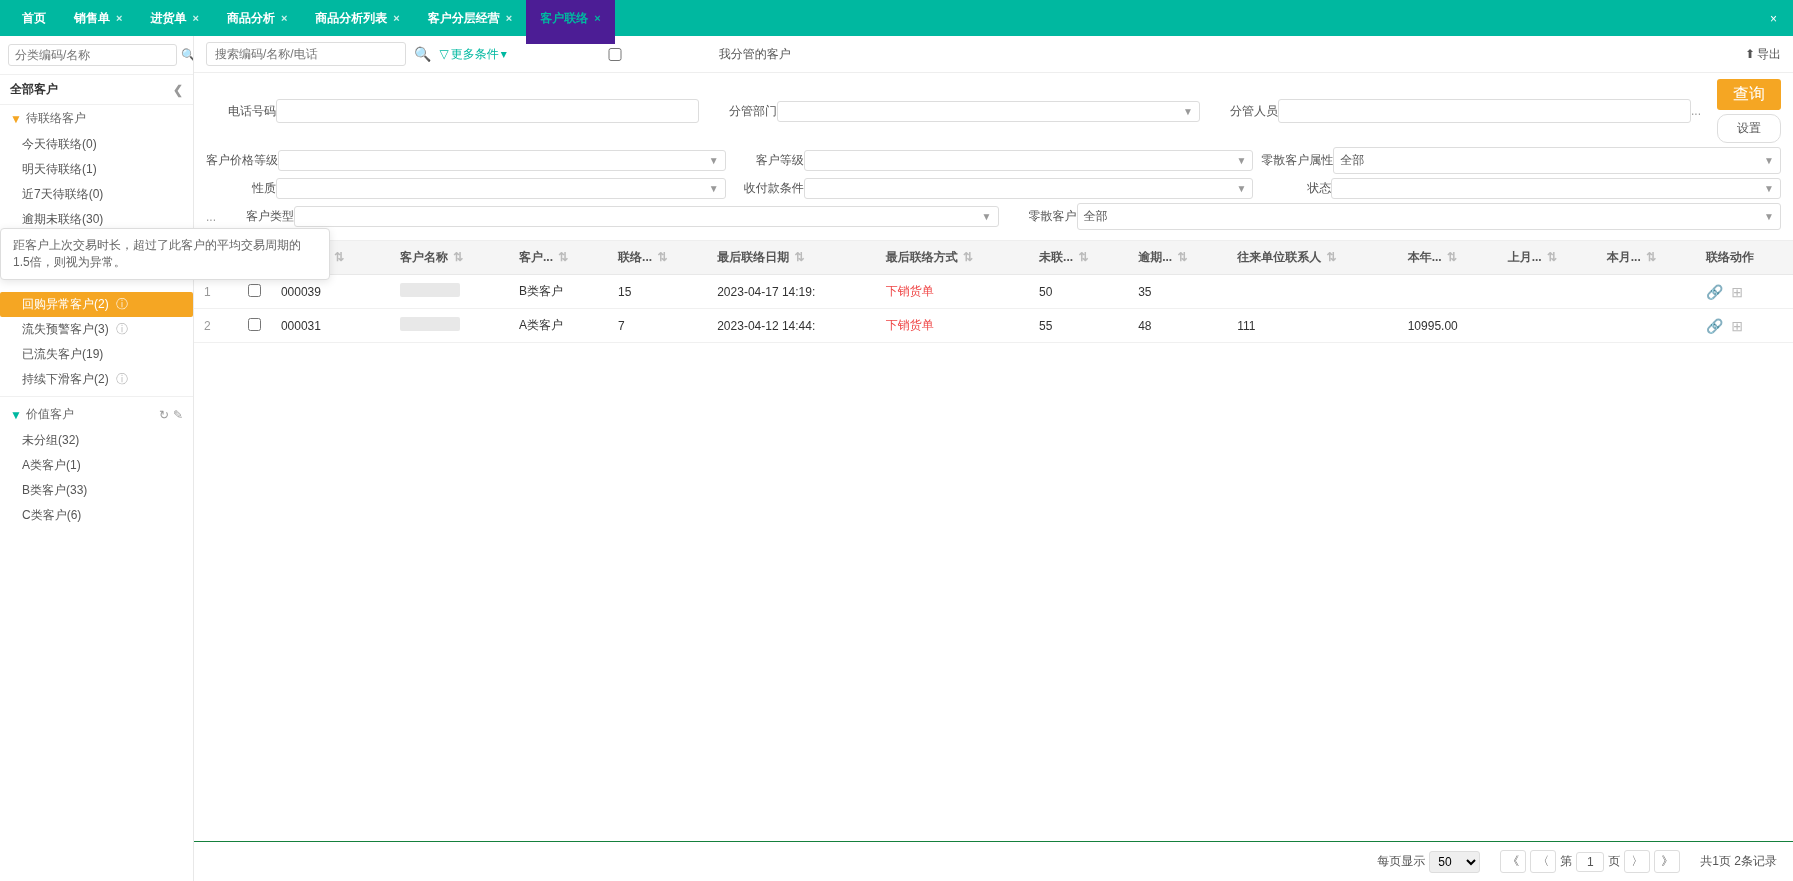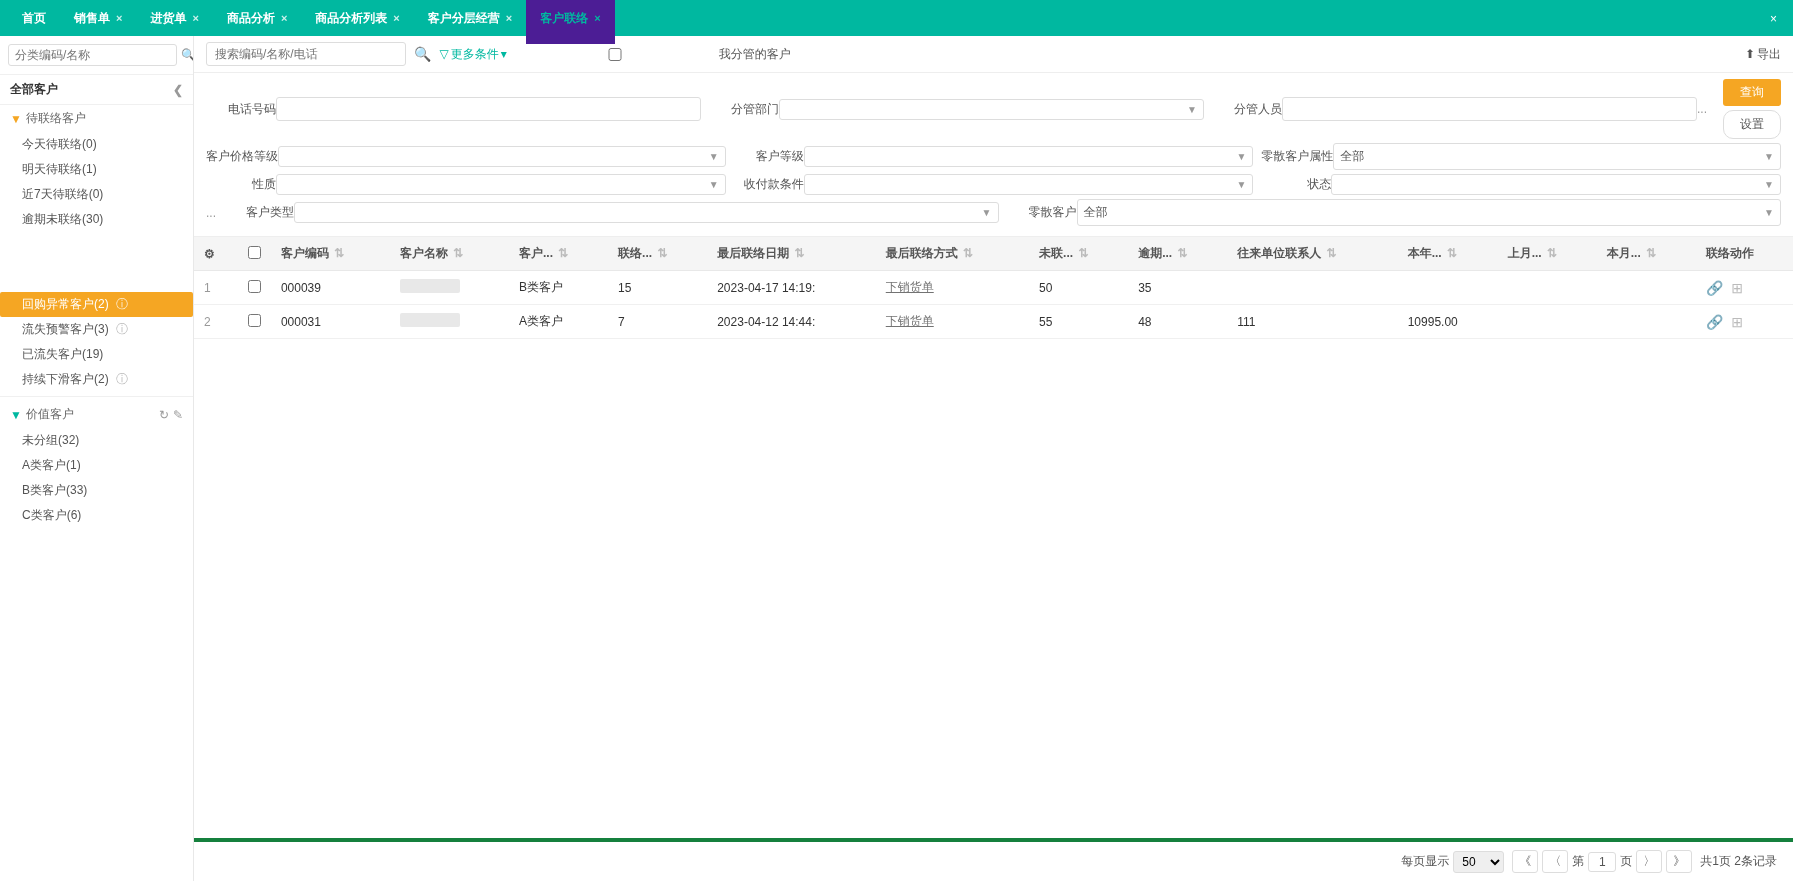--- a/index.html
+++ b/index.html
@@ -142,21 +142,21 @@
     .adv-filter-cell input {
       flex: 1; border: 1px solid #ddd; border-radius: 3px; padding: 4px 6px; outline: none;
     }
     .adv-filter-cell .dots { color: #999; cursor: pointer; }
 
     .action-btns {
       display: flex; flex-direction: column; gap: 4px; margin-left: 8px;
     }
     .btn-query {
       background: #f5a623; color: #fff; border: none; border-radius: 3px;
-      padding: 5px 16px; cursor: pointer; font-size: 12px;
+      padding: 5px 16px; cursor: pointer; font-size: 16px;
     }
     .btn-settings {
       background: #fff; color: #555; border: 1px solid #ddd; border-radius: 10px;
       padding: 5px 16px; cursor: pointer; font-size: 12px;
     }
 
     
     .table-area {
       flex: 1; overflow: auto; background: #fff;
     }
@@ -165,31 +165,31 @@
     }
     thead tr { background: #f5f5f5; }
     thead th {
       padding: 8px 10px; text-align: left; color: #555;
       border-bottom: 1px solid #e8e8e8; white-space: nowrap;
       position: sticky; top: 0; background: #f5f5f5;
     }
     thead th .col-sort { color: #bbb; margin-left: 2px; }
     tbody tr { border-bottom: 1px solid #f0f0f0; }
     tbody td { padding: 8px 10px; color: #333; white-space: nowrap; }
-    tbody td .link { color: #737373; text-decoration: underline; cursor: pointer; }
+    tbody td .link { color: #ef4444; cursor: pointer; }
     tbody td .action-icons { display: flex; gap: 8px; }
     tbody td .action-icon { color: #bbb; cursor: pointer; font-size: 14px; }
     .checkbox-cell { width: 30px; }
     .num-cell { color: #999; }
 
     
     .pagination-bar {
-      background: #fff; border-top: 4px solid #15803d;
+      background: #fff; border-top: 1px solid #15803d;
       padding: 8px 16px; display: flex; align-items: center;
-      justify-content: flex-end; gap: 8px;
+      justify-content: flex-end; gap: 20px;
     }
     .pagination-bar .per-page {
       display: flex; align-items: center; gap: 4px; color: #555;
     }
     .pagination-bar .per-page select {
       border: 1px solid #ddd; border-radius: 3px; padding: 2px 4px;
     }
     .pagination-bar .page-nav {
       display: flex; align-items: center; gap: 4px; color: #555;
     }
@@ -265,20 +265,23 @@
     <div class="sidebar-item">
       <span>明天待联络(1)</span>
     </div>
     <div class="sidebar-item">
       <span>近7天待联络(0)</span>
     </div>
     <div class="sidebar-item">
       <span>逾期未联络(30)</span>
     </div>
 
+    <div class="tooltip-box">
+      <span>距客户上次交易时长，超过了此客户的平均交易周期的1.5倍，则视为异常。</span>
+    </div>
 
     <div style="margin-top: 60px;">
       <div class="sidebar-item orange-bg">
         <span>回购异常客户(2)</span>
         <span style="margin-left:4px; color: rgba(255,255,255,0.8);">ⓘ</span>
       </div>
       <div class="sidebar-item">
         <span>流失预警客户(3)</span>
         <span style="margin-left:4px; color:#bbb;">ⓘ</span>
       </div>

